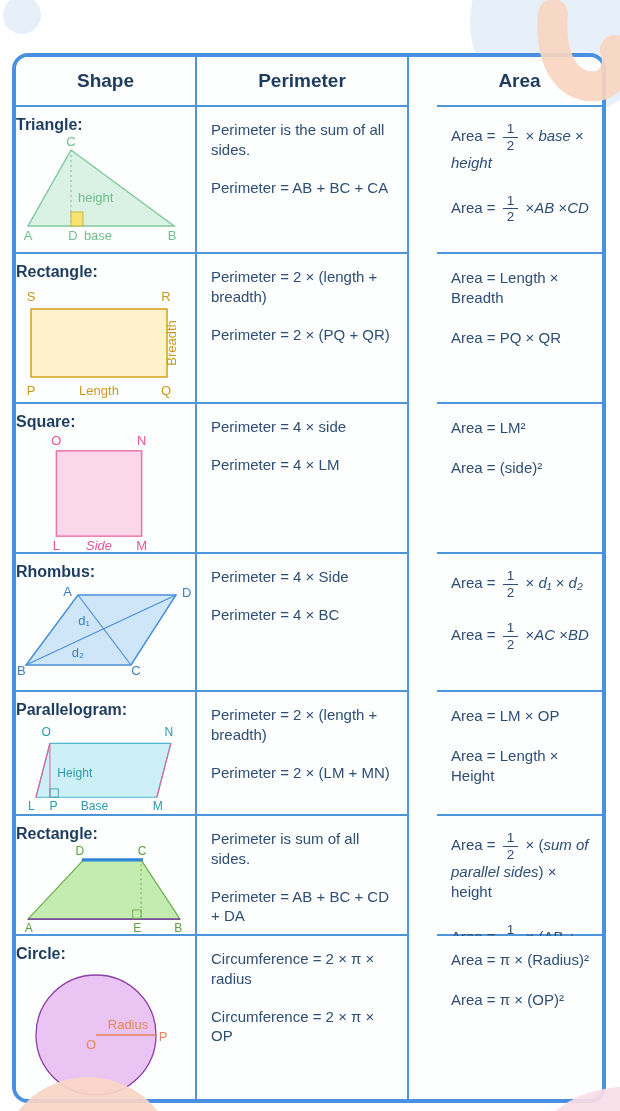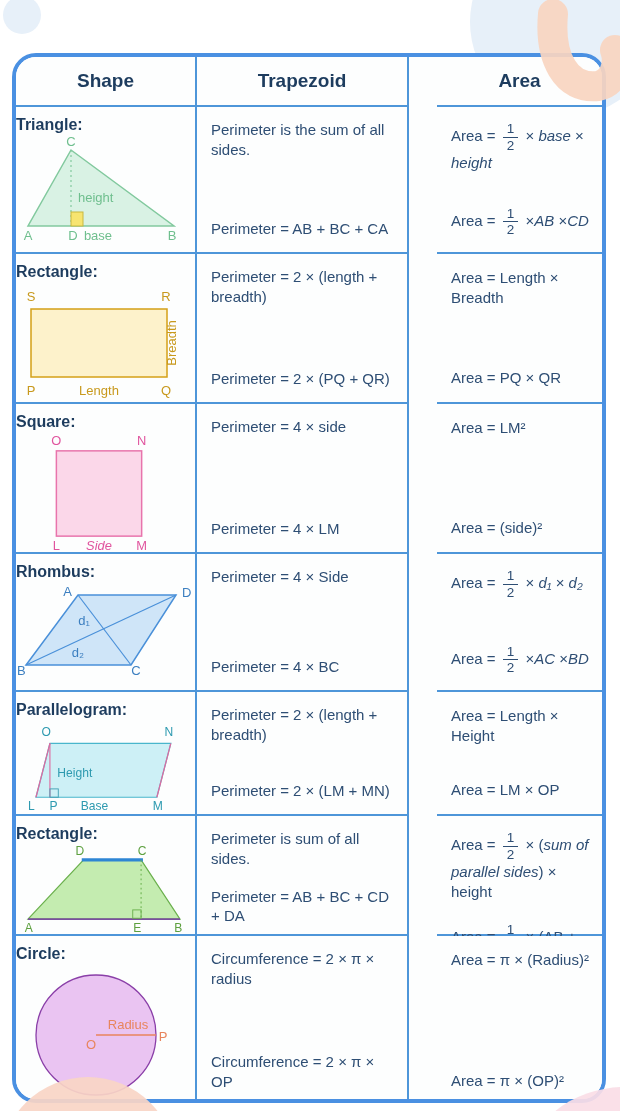--- a/index.html
+++ b/index.html
@@ -7,36 +7,36 @@
   body {
     position:relative; width:620px; height:1111px; overflow:hidden;
     background:#ffffff; font-family:"Liberation Sans", sans-serif;
   }
   .decor { position:absolute; left:0; top:0; width:620px; height:1111px; pointer-events:none; }
   .decor-back { z-index:0; }
   .decor-front { z-index:2; }
 
   .tbl {
     position:absolute; left:12px; top:53px; width:594px; height:1050px;
-    border:4px solid #4a90e2; border-radius:24px; background:#fdfefe;
+    border:4px solid #4a90e2; border-radius:16px; background:#fdfefe;
     display:grid; grid-template-columns:181px 212px 1fr;
     grid-template-rows:50px 147px 150px 150px 138px 124px 120px 1fr;
     overflow:hidden; z-index:1;
   }
   .cell { border-right:2px solid #4e96d9; border-bottom:2px solid #4e96d9; background:#fdfefe; }
   .cell.last-col { border-right:none;margin-left:28px; }
   .cell.last-row { border-bottom:none; }
 
   .hcell { display:flex; align-items:center; justify-content:center;
            font-size:19px; font-weight:700; color:#1d3c5e; }
 
   .shape-cell { display:flex; flex-direction:column; align-items:flex-start; padding-top:9px; }
   .shape-title { font-size:16px; font-weight:700; color:#1d3c5e; margin-bottom:2px; }
 
-  .text-cell { display:flex; flex-direction:column; justify-content:space-between;
+  .text-cell { display:flex; flex-direction:column; justify-content:flex-start;
                padding:4px 8px 4px 14px; font-size:15px; color:#2e4e74; line-height:1.32; }
   .lines p { margin:9px 0; }
 
   .formula { margin:10px 0; }
   .frac { display:inline-flex; flex-direction:column; text-align:center;
           vertical-align:middle; margin:0 3px; font-size:13.5px; line-height:1.15; }
   .frac .num { border-bottom:1.4px solid #2e4e74; padding:0 4px; }
   .frac .den { padding:0 4px; }
   .it { font-style:italic; }
 
@@ -47,21 +47,21 @@
 <body>
 
 <svg class="decor decor-back" viewBox="0 0 620 1111">
   <circle cx="22" cy="15" r="19" fill="#e7f0f9"></circle>
   <circle cx="565" cy="22" r="95" fill="#e7f0f9"></circle>
 </svg>
 
 <div class="tbl">
 
   <div class="cell hcell">Shape</div>
-  <div class="cell hcell">Trapezoid</div>
+  <div class="cell hcell">Perimeter</div>
   <div class="cell hcell last-col">Area</div>
 
   <div class="cell shape-cell">
     <div class="shape-title">Triangle:</div>
     <svg width="170" height="110" viewBox="0 0 170 110">
       <polygon points="55,14 12,90 158,90" fill="#d9f2e4" stroke="#82c99e" stroke-width="1.5"></polygon>
       <line x1="55" y1="14" x2="55" y2="90" stroke="#82c99e" stroke-width="1.2" stroke-dasharray="2,3"></line>
       <rect x="55" y="76" width="12" height="14" fill="#f7e470" stroke="#c9b83e" stroke-width="1"></rect>
       <text x="55" y="10" text-anchor="middle" fill="#6fbf8e">C</text>
       <text x="62" y="66" text-anchor="start" fill="#6fbf8e">height</text>
@@ -171,22 +171,22 @@
       <text x="78" y="96" text-anchor="middle" fill="#2e9ab0">Base</text>
       <text x="146" y="96" text-anchor="middle" fill="#2e9ab0">M</text>
       <text x="38" y="60" text-anchor="start" fill="#2e9ab0">Height</text>
     </svg>
   </div>
   <div class="cell text-cell lines">
       <p>Perimeter = 2 × (length + breadth)</p>
       <p>Perimeter = 2 × (LM + MN)</p>
     </div>
   <div class="cell text-cell last-col">
+    <div class="formula"><span>Area = LM × OP</span></div>
     <div class="formula"><span>Area = Length × Height</span></div>
-    <div class="formula"><span>Area = LM × OP</span></div>
   </div>
 
   <div class="cell shape-cell">
     <div class="shape-title">Rectangle:</div>
     <svg width="176" height="96" viewBox="0 0 176 96">
       <polygon points="66,16 128,16 170,80 6,80" fill="#c4ecb0" stroke="#6ab04c" stroke-width="1.3"></polygon>
       <line x1="64" y1="16" x2="130" y2="16" stroke="#2e86d4" stroke-width="3.5"></line>
       <line x1="6" y1="80" x2="170" y2="80" stroke="#7a4f9e" stroke-width="2"></line>
       <line x1="128" y1="16" x2="128" y2="80" stroke="#6ab04c" stroke-width="1.1" stroke-dasharray="2,3"></line>
       <rect x="119" y="70" width="9" height="9" fill="none" stroke="#6ab04c" stroke-width="1"></rect>

